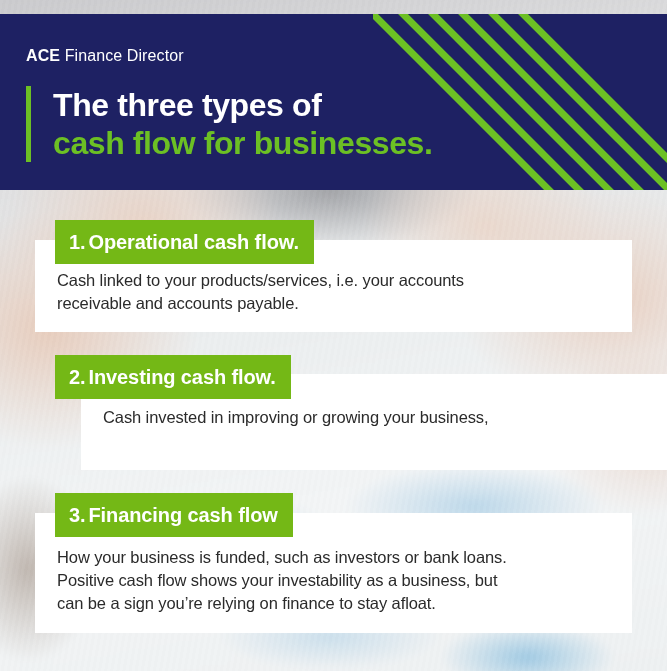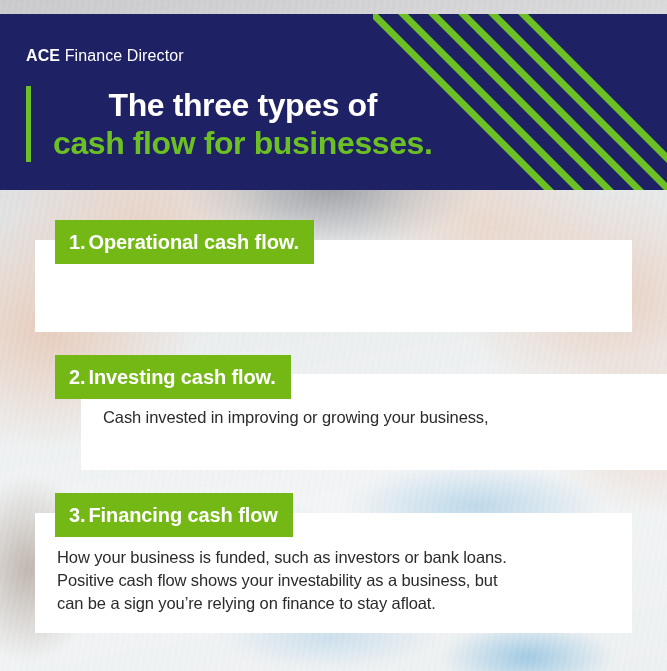--- a/index.html
+++ b/index.html
@@ -88,21 +88,20 @@
     margin-right:22px;
     flex:0 0 auto;
   }
   .title-lines { padding-top:0px; }
   .title-line1, .title-line2 {
     font-size:32px;
     font-weight:700;
     line-height:38px;
     letter-spacing:-0.4px;
     white-space:nowrap;
-    text-align:center;
   }
   .title-line1 { color:#ffffff; }
   .title-line2 { color:#6cc024; }
 
   
   .blocks {
     position:absolute;
     left:0; top:176px;
     width:595px; height:495px;
   }
@@ -187,20 +186,22 @@
   </div>
 
   <div class="blocks">
 
     <div class="block" id="block-1">
       <div class="chip">
         <span class="chip-num">1.</span><span>Operational cash flow.</span>
       </div>
       <div class="panel">
         <div class="panel-text">
+          <span class="ln">Cash linked to your products/services, i.e. your accounts</span>
+          <span class="ln">receivable and accounts payable.</span>
         </div>
       </div>
     </div>
 
     <div class="block" id="block-2">
       <div class="chip">
         <span class="chip-num">2.</span><span>Investing cash flow.</span>
       </div>
       <div class="panel">
         <div class="panel-text">

